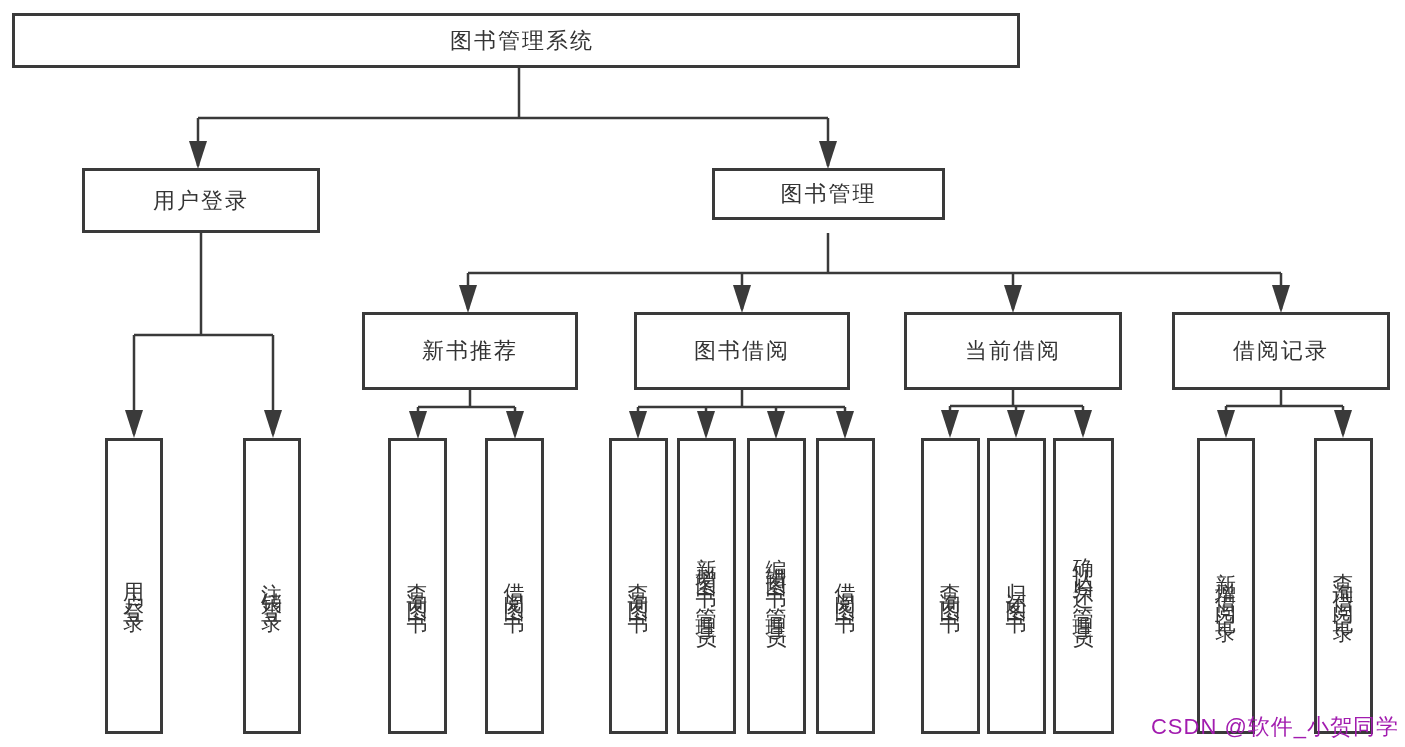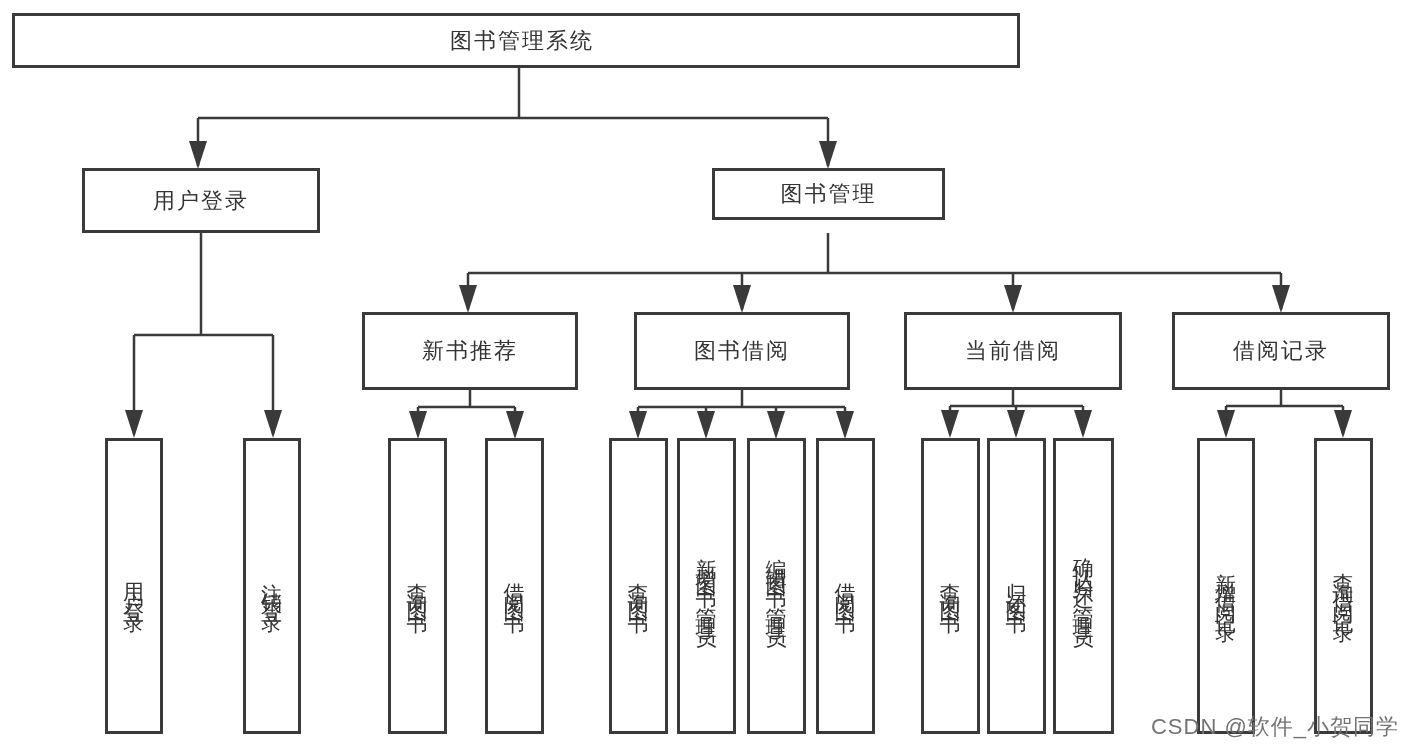--- a/index.html
+++ b/index.html
@@ -59,21 +59,21 @@
   .leaf9  { left:921px; width:59px; }
   .leaf10 { left:987px; width:59px; }
   .leaf11 { left:1053px; width:61px; }
   .leaf12 { left:1197px; }
   .leaf13 { left:1314px; width:59px; }
   #watermark {
     position:absolute;
     top:712px; right:6px;
     z-index:3;
     font-size:22px;
-    color:#737373;
+    color:#a21caf;
     letter-spacing:1px;
     white-space:nowrap;
   }
 </style>
 </head>
 <body>
 
 <div id="canvas">
 
   <svg id="connectors" width="1405" height="747" viewBox="0 0 1405 747">

